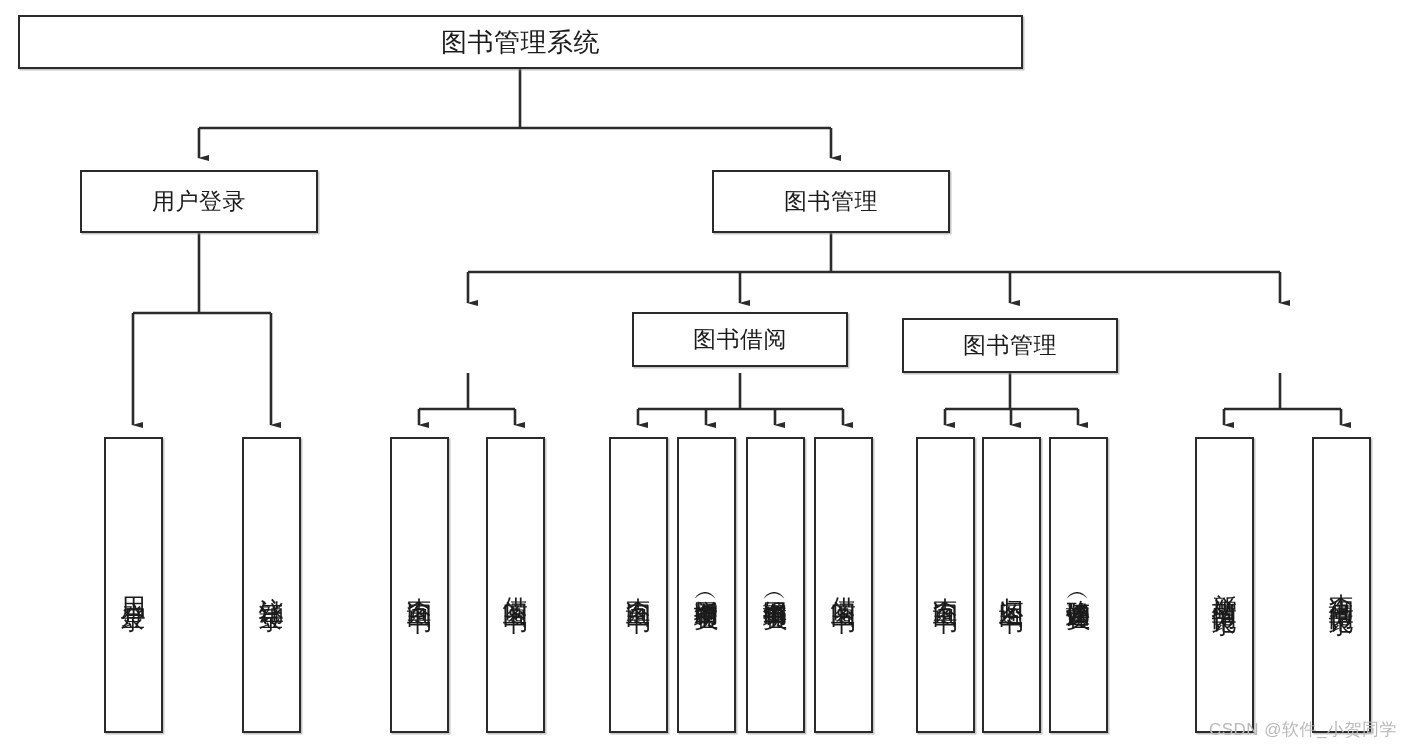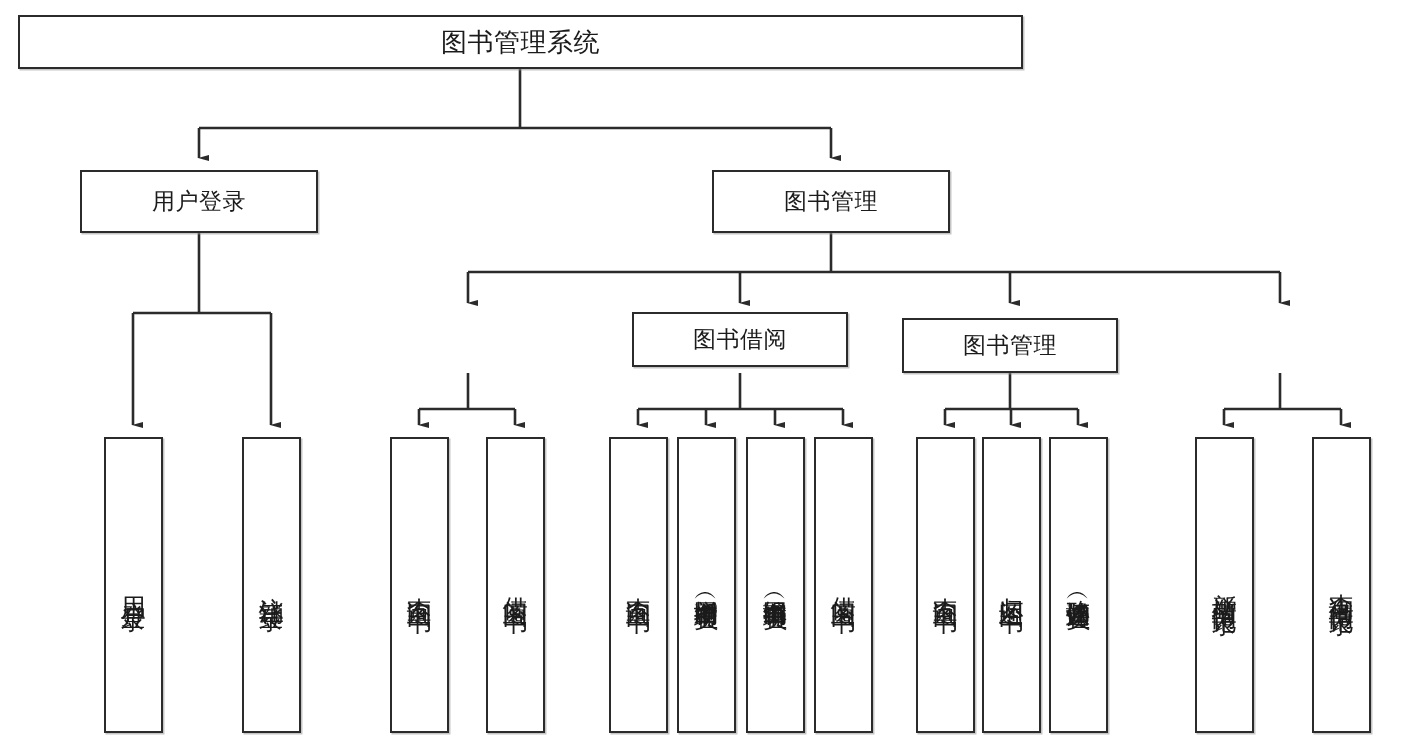--- a/index.html
+++ b/index.html
@@ -189,14 +189,15 @@
     <span class="lbl">确认归还（管理员）</span>
   </div>
 
   <div class="node v" style="left:1195px; top:437px; width:59px; height:296px;">
     <span class="lbl">新增借阅记录</span>
   </div>
   <div class="node v" style="left:1312px; top:437px; width:59px; height:296px;">
     <span class="lbl">查询借阅记录</span>
   </div>
 
+  <div id="watermark">CSDN @软件_小贺同学</div>
 
 </div>
 
 </body></html>

